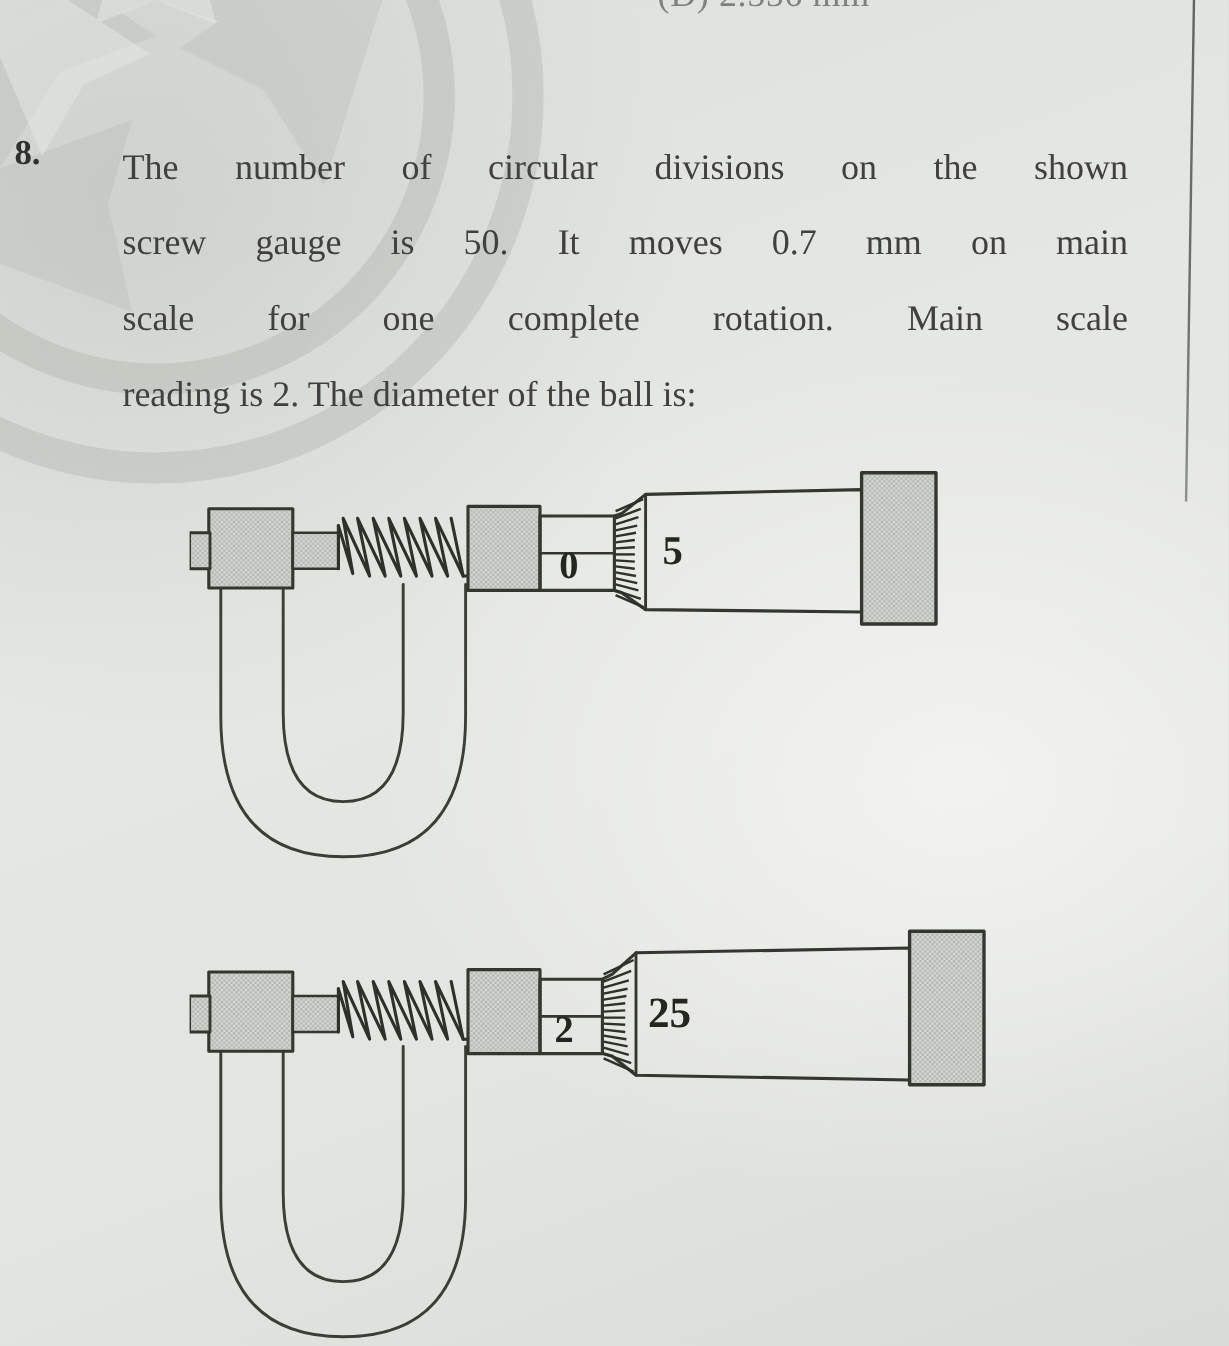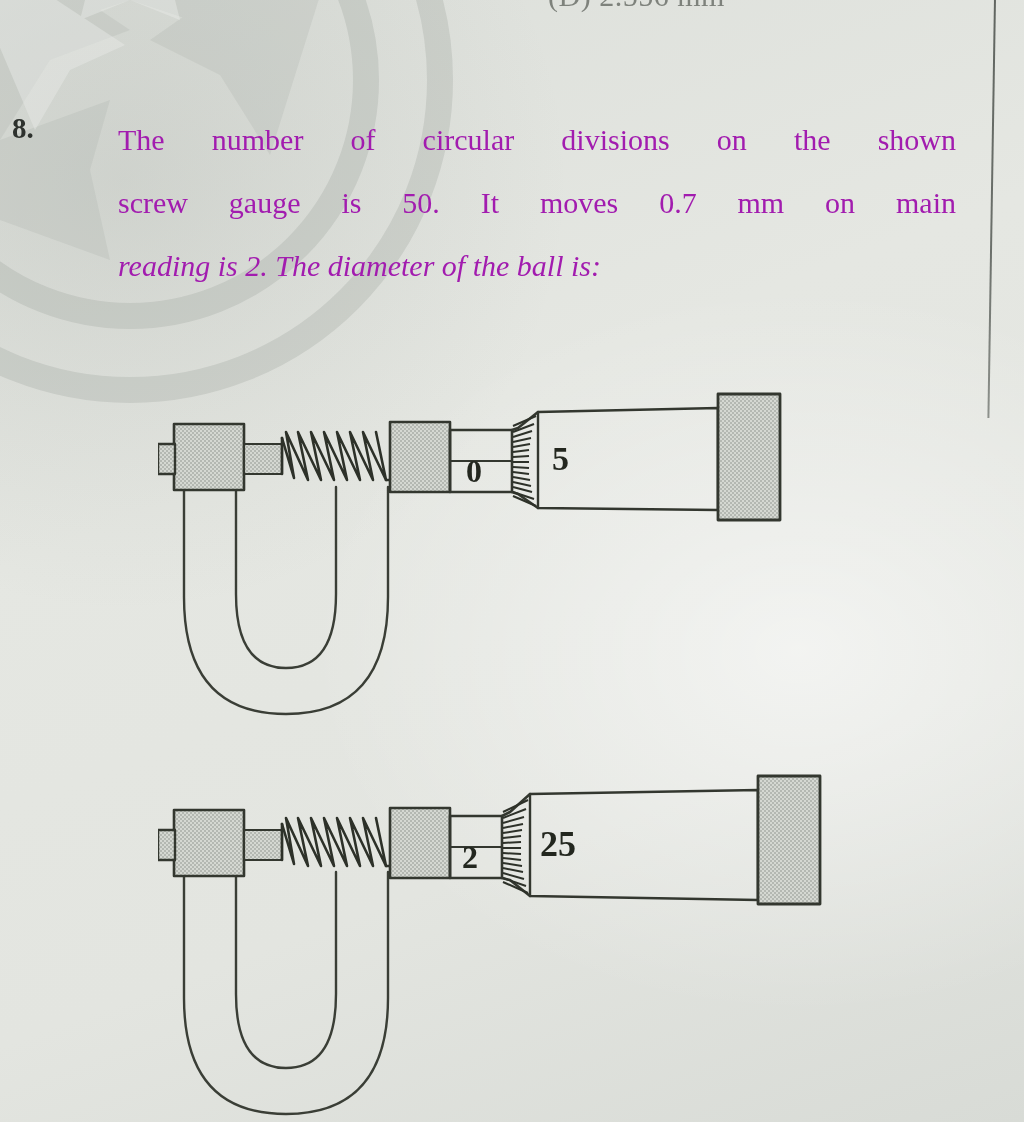--- a/index.html
+++ b/index.html
@@ -73,30 +73,30 @@
   #q-number {
     position: absolute;
     left: 12px;
     top: 4px;
     font-size: 29px;
     font-weight: bold;
     color: #2e322e;
   }
   #q-body {
     position: absolute;
-    left: 118px;
+    left: 102px;
     top: 0;
     width: 838px;
     font-size: 30px;
     line-height: 63px;
-    color: #a21caf;
+    color: #404040;
     text-align: justify;
     text-justify: inter-word;
   }
-  #q-body .lastline { display: block; text-align: left; font-style: italic; }
+  #q-body .lastline { display: block; text-align: left; }
 
   
   .micrometer {
     position: absolute;
   }
   #mic-1 { left: 158px; top: 382px; }
   #mic-2 { left: 158px; top: 772px; }
 
   .mic-svg { display: block; }
 </style>
@@ -126,20 +126,21 @@
 
   <div id="margin-rule"></div>
 
   <div id="cutoff-option">(D)  2.556 mm</div>
 
   <div id="question">
     <div id="q-number">8.</div>
     <div id="q-body">
       <span style="display: block; text-align: justify; text-align-last: justify;">The number of circular divisions on the shown</span>
       <span style="display: block; text-align: justify; text-align-last: justify;">screw gauge is 50. It moves 0.7 mm on main</span>
+      <span style="display: block; text-align: justify; text-align-last: justify;">scale for one complete rotation. Main scale</span>
       <span class="lastline" style="display: block;">reading is 2. The diameter of the ball is:</span>
     </div>
   </div>
 
   <div class="micrometer" id="mic-1">
     <svg class="mic-svg" width="680" height="380" viewBox="0 0 680 380">
       <defs>
         <pattern id="hatchA" width="4" height="4" patternUnits="userSpaceOnUse">
           <rect width="4" height="4" fill="#d5d8d2"></rect>
           <rect width="2" height="2" fill="#b4b8b2"></rect>

